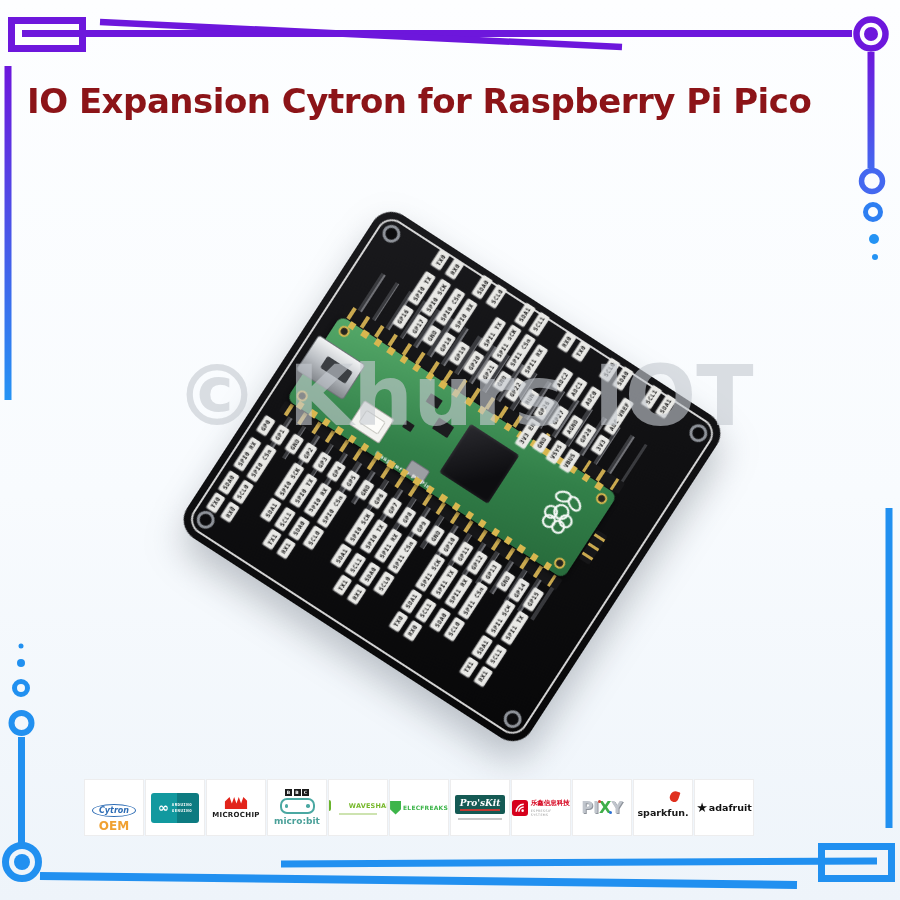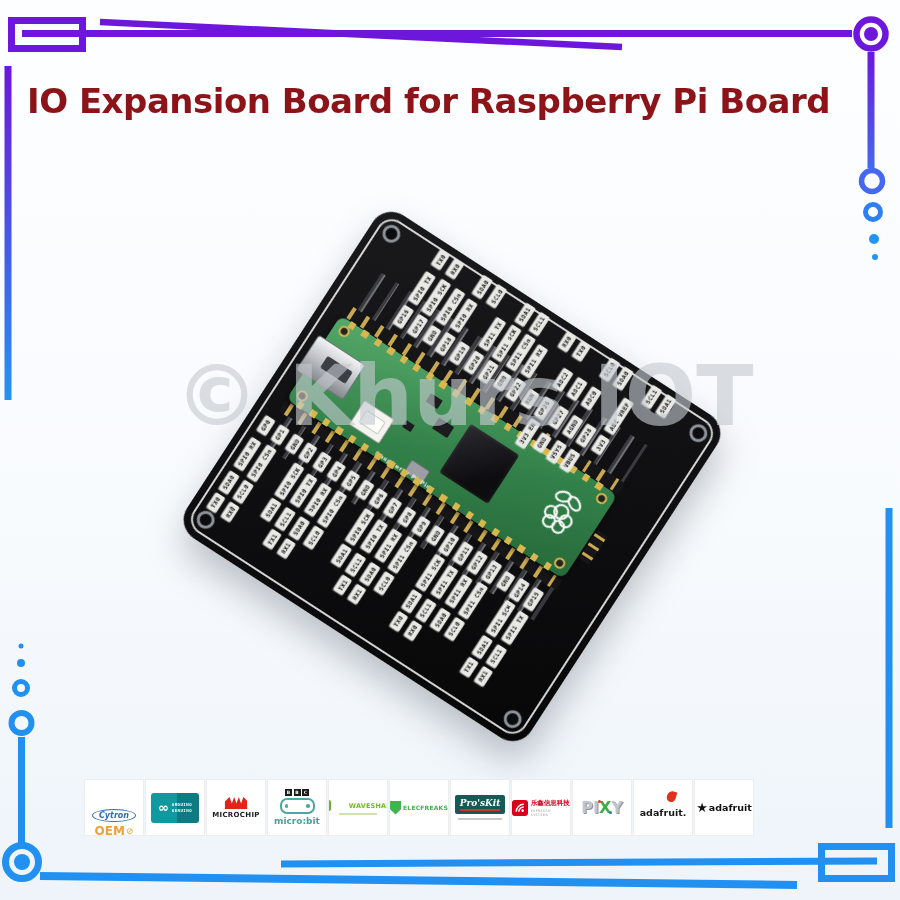--- a/index.html
+++ b/index.html
@@ -76,21 +76,21 @@
   .watermark{
     position:absolute;left:146px;top:354px;z-index:8;white-space:nowrap;
     font:700 84px/1 "DejaVu Sans","Liberation Sans",sans-serif;
     color:rgba(197,202,209,.62);letter-spacing:0;margin-left:29px;
   }
   
   .logos{position:absolute;left:84px;top:779px;z-index:5;display:flex;gap:1px;}
   .card{width:58px;height:55px;background:#fff;border:1px solid #ededee;display:flex;flex-direction:column;
     align-items:center;justify-content:center;gap:2px;overflow:hidden;}
   .cytron-oval{font:italic 700 8px "DejaVu Sans",sans-serif;color:#2e6db5;border:1.5px solid #2e6db5;border-radius:50%;padding:1px 6px;margin-top:32px;}
-  .cytron-oem{display:flex;align-items:center;gap:1px;font:700 12px "DejaVu Sans",sans-serif;color:#f0a132;}
+  .cytron-oem{display:flex;align-items:center;gap:1px;font:700 12px "DejaVu Sans",sans-serif;color:#f0a132;flex-direction:column;}
   .oem-slash{font-size:9px;color:#e8b25c;}
   .berry-icon{position:relative;width:24px;height:26px;}
   .leaves{position:absolute;left:3px;top:0;width:8px;height:6px;background:#3da639;border-radius:60% 60% 20% 60%;transform:rotate(-18deg);
     box-shadow:9px 0 0 0 #3da639;}
   .berry-body{position:absolute;left:2px;top:6px;width:20px;height:18px;background:#b91d47;
     border-radius:48% 48% 52% 52%/42% 42% 58% 58%;
     background-image:radial-gradient(circle 3px at 7px 6px,#971738 97%,transparent),radial-gradient(circle 3px at 14px 6px,#971738 97%,transparent),radial-gradient(circle 3px at 10px 12px,#971738 97%,transparent);}
   .rpi-label{font:600 6.5px "DejaVu Sans",sans-serif;color:#3a3a3a;}
   .ard-badge{width:48px;height:30px;border-radius:3px;display:flex;align-items:center;justify-content:center;gap:3px;
     background:linear-gradient(90deg,#12999f 0 55%,#0d7b81 55% 100%);}
@@ -173,21 +173,21 @@
     <g stroke="#2190f0" fill="none">
       <circle cx="22" cy="862" r="16.5" stroke-width="7"></circle>
       <circle cx="22" cy="862" r="8" fill="#2190f0" stroke="none"></circle>
       <line x1="40" y1="876" x2="797" y2="885" stroke-width="8"></line>
       <line x1="281" y1="864" x2="877" y2="861" stroke-width="7"></line>
       <rect x="821.5" y="846.5" width="70" height="32" stroke-width="7"></rect>
       <line x1="889" y1="508" x2="889" y2="828" stroke-width="7"></line>
     </g>
   </svg>
 
-  <h1 class="title">IO Expansion Board for Raspberry Pi Board</h1>
+  <h1 class="title">IO Expansion Cytron for Raspberry Pi Pico</h1>
 
   <div class="board">
     <div class="silk"></div>
     <span class="bhole tl"></span>
     <span class="bhole tr"></span>
     <span class="bhole bl"></span>
     <span class="bhole br"></span>
 
     <div class="bank bank-top" id="bank-top">
         <div class="chip-row">
@@ -456,21 +456,21 @@
       <div class="pixy-word">
           <span class="px-l">P</span>
           <span class="px-l">I</span>
           <span class="px-l px-x">X</span>
           <span class="px-l">Y</span>
         </div>
     </div>
     <div class="card">
       <div class="sf-row">
         <span class="sf-flame"></span>
-        <span class="sf-label">adafruit.</span>
+        <span class="sf-label">sparkfun.</span>
       </div>
     </div>
     <div class="card">
       <div class="af-row">
         <span class="af-star">★</span>
         <span class="af-label">adafruit</span>
       </div>
     </div>
   </div>
 

